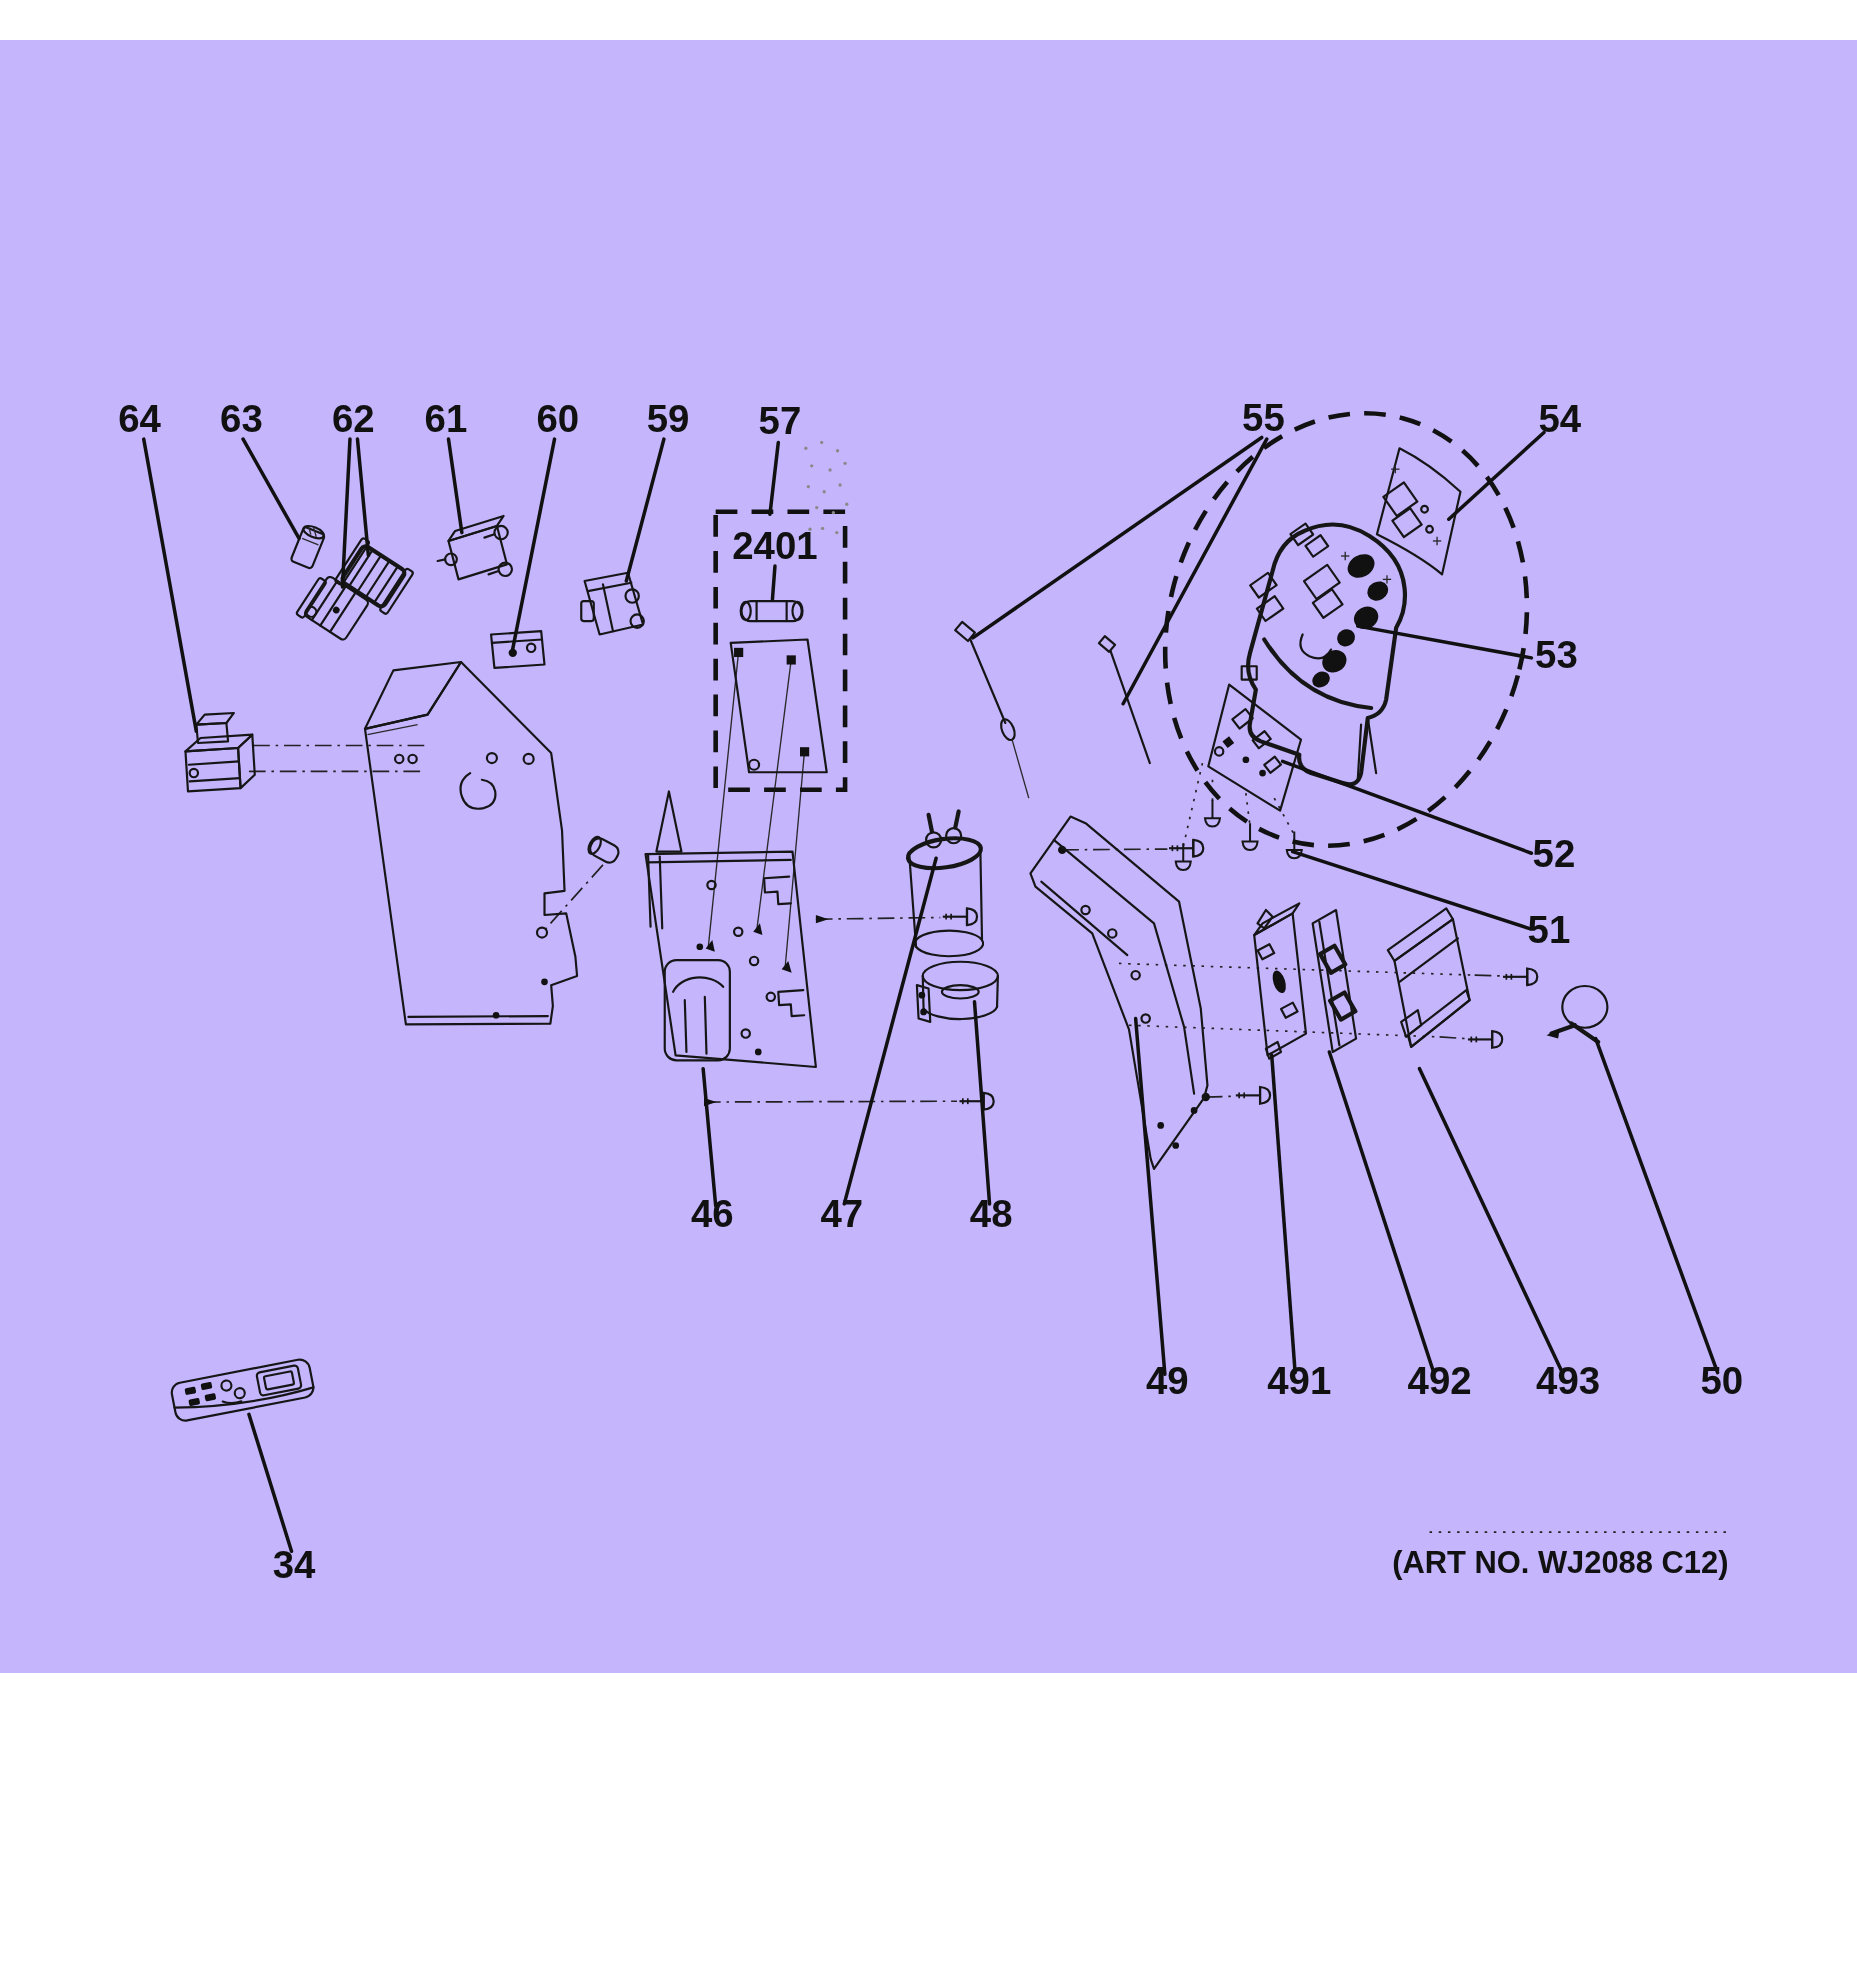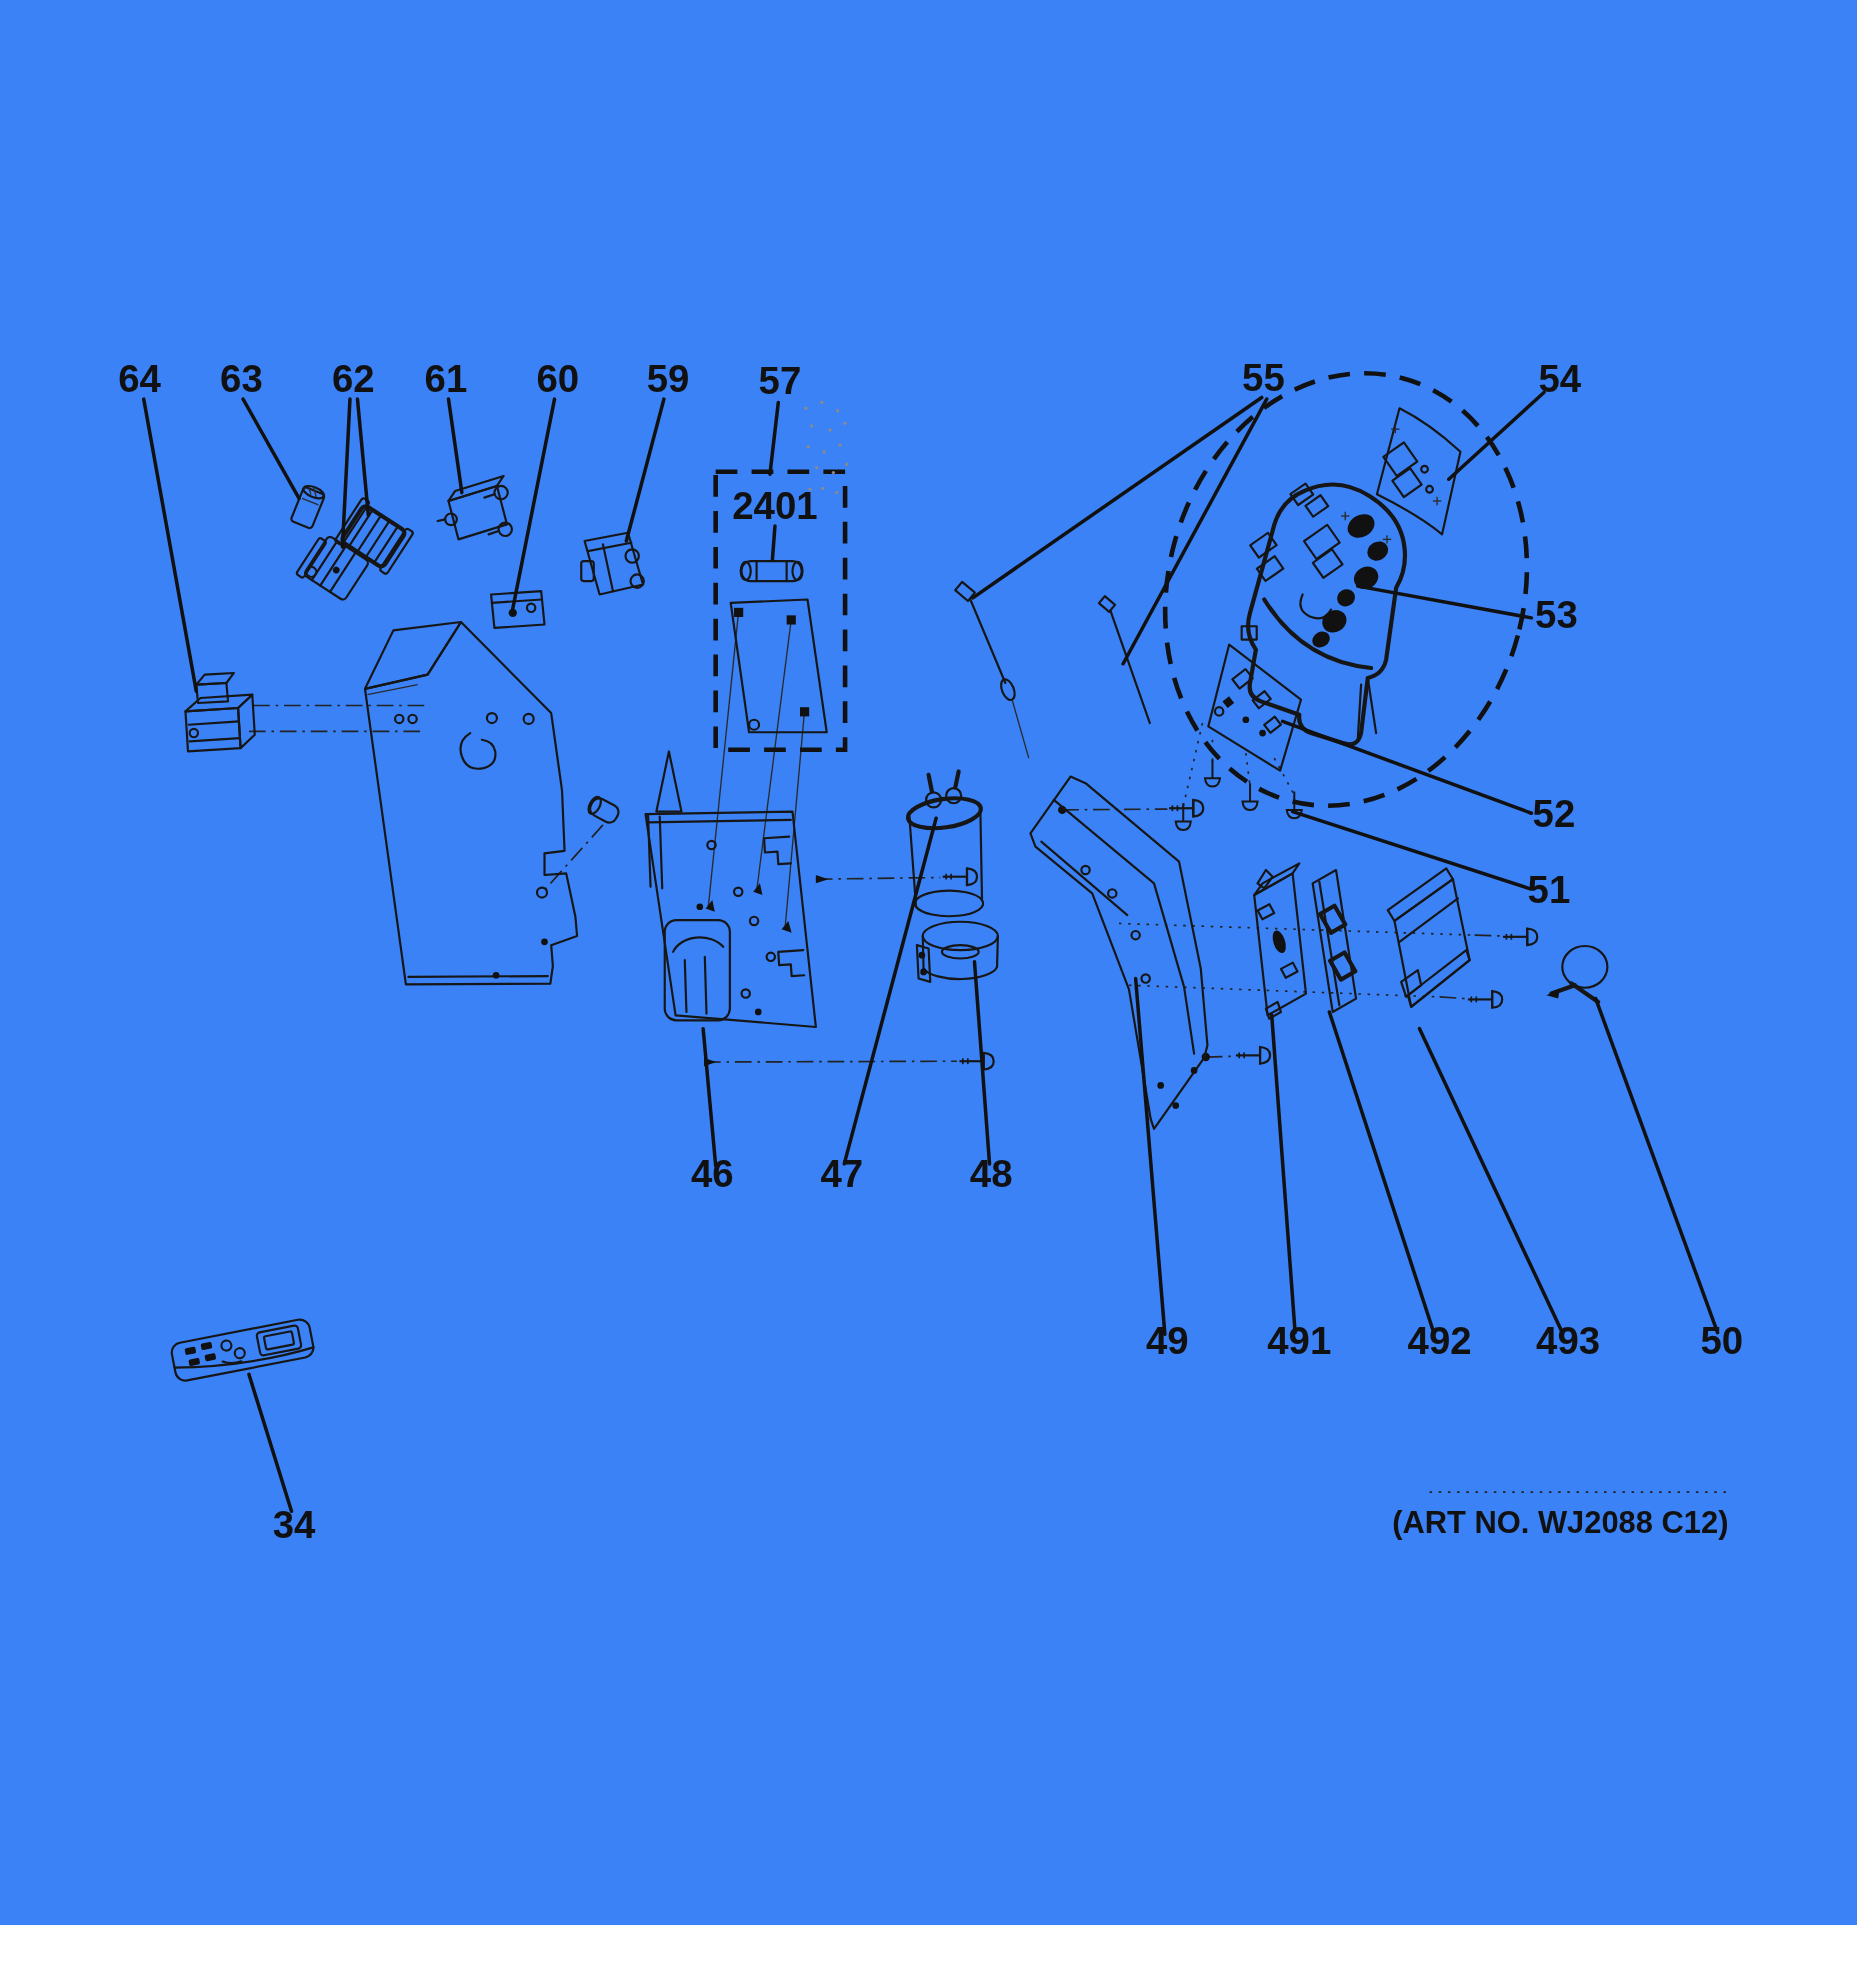--- a/index.html
+++ b/index.html
@@ -1,21 +1,22 @@
 <!DOCTYPE html>
 <html style="font-size:13.4px"><head>
 <meta charset="utf-8">
 <style>
   html,body{margin:0;padding:0;background:#fff;}
   .canvas{
     position:relative;
-    width:1858px;height:1925px;
-    background:#3b82f6;
+    width:1858px;height:1633px;
+    background:#c4b5fd;
     font-family:"Liberation Sans",sans-serif;
     overflow:hidden;
+    margin-top:40px;
   }
   svg{position:absolute;left:0;top:0;}
   .callout{
     font-family:"Liberation Sans",sans-serif;
     font-weight:bold;
     font-size:46px;
     fill:#111;
     text-anchor:middle;
   }
   .artno{

